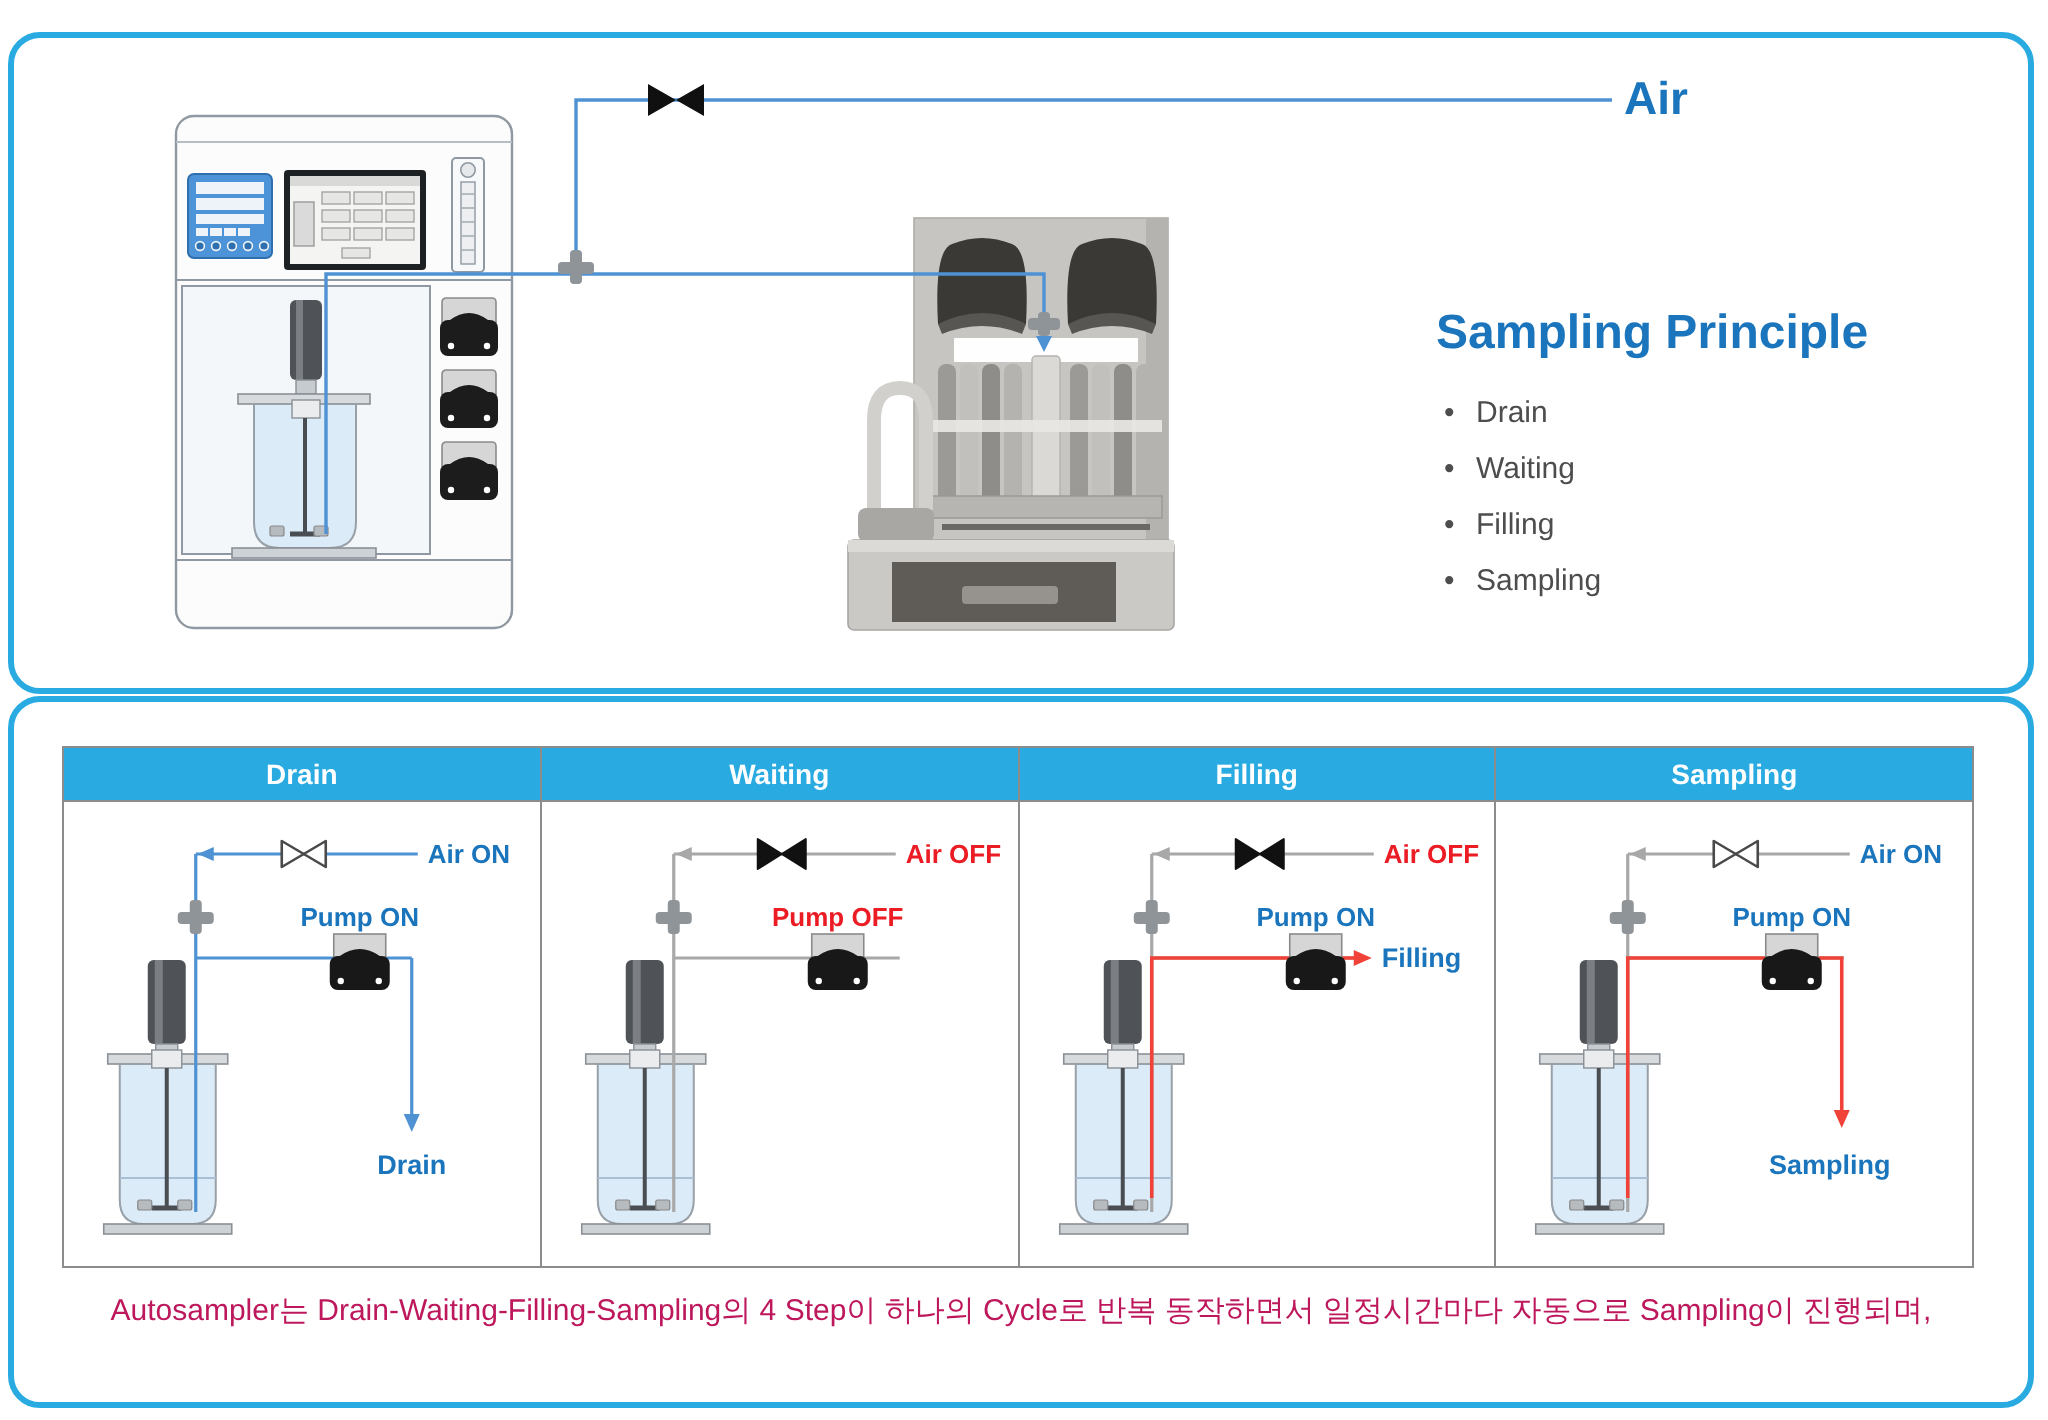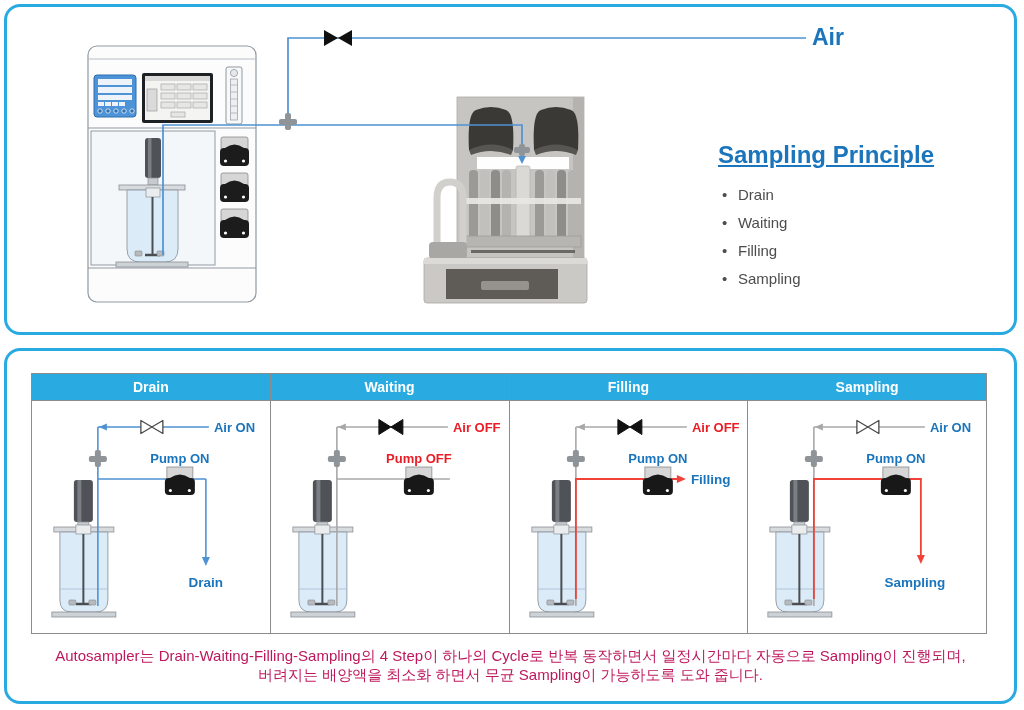--- a/index.html
+++ b/index.html
@@ -1,24 +1,24 @@
 <!DOCTYPE html>
 <html style="--panel-border: #29ABE2; --header-bg: #29ABE2; --header-text: #FFFFFF; --accent-blue: #1B75BC; --line-blue: #4E92D3; --line-gray: #A8A8A8; --line-red: #F04238; --label-red: #EC1C24; --text-dark: #4D4D4D;"><head>
 <meta charset="utf-8">
 <style>
   html,body{margin:0;padding:0;background:#fff;width:1024px;height:710px;overflow:hidden;
     font-family:"Liberation Sans",sans-serif;}
   .panel{position:absolute;background:#fff;border:3px solid var(--panel-border,#29ABE2);border-radius:16px;}
-  #topPanel{left:4px;top:4px;width:1007px;height:325px;}
+  #topPanel{left:4px;top:16px;width:1007px;height:325px;}
   #bottomPanel{left:4px;top:348px;width:1007px;height:350px;}
   .abs{position:absolute;}
   
   #airLabel{left:805px;top:17px;font-size:23px;font-weight:bold;color:var(--accent-blue,#1B75BC);}
   #principle{left:711px;top:134px;width:300px;}
-  #principleTitle{margin:0;font-size:24px;font-weight:bold;color:var(--accent-blue,#1B75BC);text-decoration:underline;}
+  #principleTitle{margin:0;font-size:24px;font-weight:bold;color:var(--accent-blue,#1B75BC);}
   #principleList{list-style:none;margin:12px 0 0 0;padding:0;}
   #principleList li{position:relative;padding-left:20px;font-size:15px;color:var(--text-dark,#4D4D4D);
     line-height:28px;}
   #principleList li::before{content:"•";position:absolute;left:4px;color:var(--text-dark,#4D4D4D);}
   
   #stepsTable{left:24px;top:22px;width:954px;display:flex;border:1px solid #8C8C8C;}
   .step-col{flex:1;border-left:1px solid #8C8C8C;display:flex;flex-direction:column;}
   .step-col:first-child{border-left:none;}
   .step-header{height:26px;background:var(--header-bg,#29ABE2);color:var(--header-text,#fff);
     font-size:14px;font-weight:bold;text-align:center;line-height:26px;border-bottom:1px solid #8C8C8C;}
@@ -331,15 +331,14 @@
     <circle cx="137.5" cy="89.5" r="1.6" fill="#fff"></circle>
             <circle cx="156.5" cy="89.5" r="1.6" fill="#fff"></circle>
   </g>
           <text x="181" y="30.5" font-size="13" fill="#1B75BC">Air ON</text>
           <text x="147" y="62" text-anchor="middle" font-size="13" fill="#1B75BC">Pump ON</text>
         </svg>
     </div>
   </div>
   <div class="abs" id="caption">
     <span>Autosampler는 Drain-Waiting-Filling-Sampling의 4 Step이 하나의 Cycle로 반복 동작하면서 일정시간마다 자동으로 Sampling이 진행되며,</span><br>
-    <span>버려지는 배양액을 최소화 하면서 무균 Sampling이 가능하도록 도와 줍니다.</span>
   </div>
 </div>
 
 </body></html>

